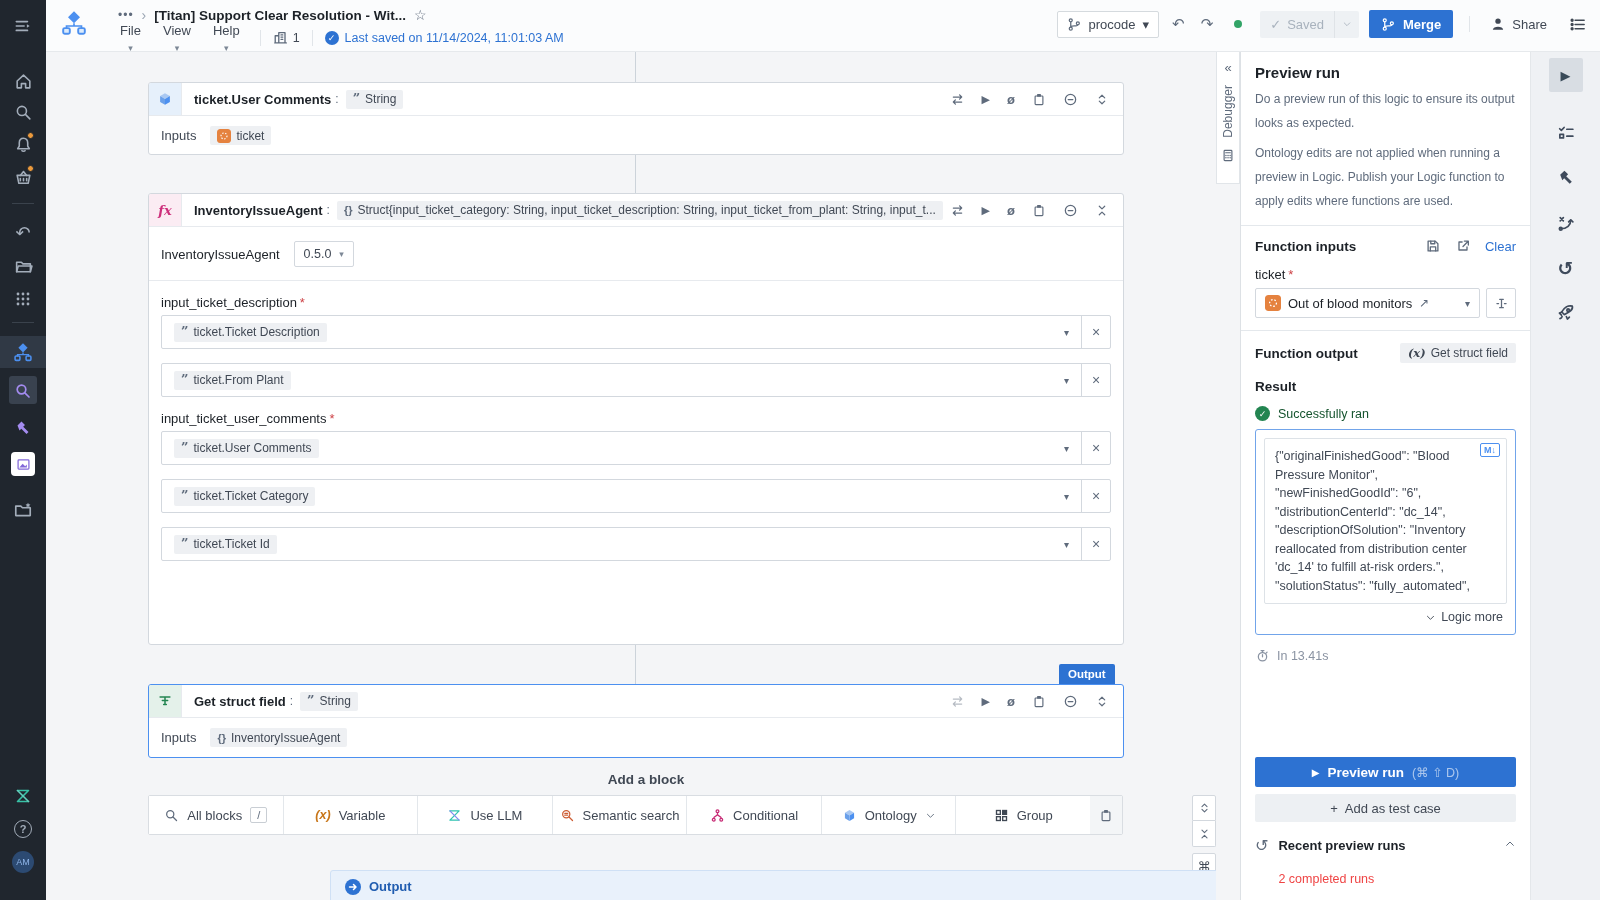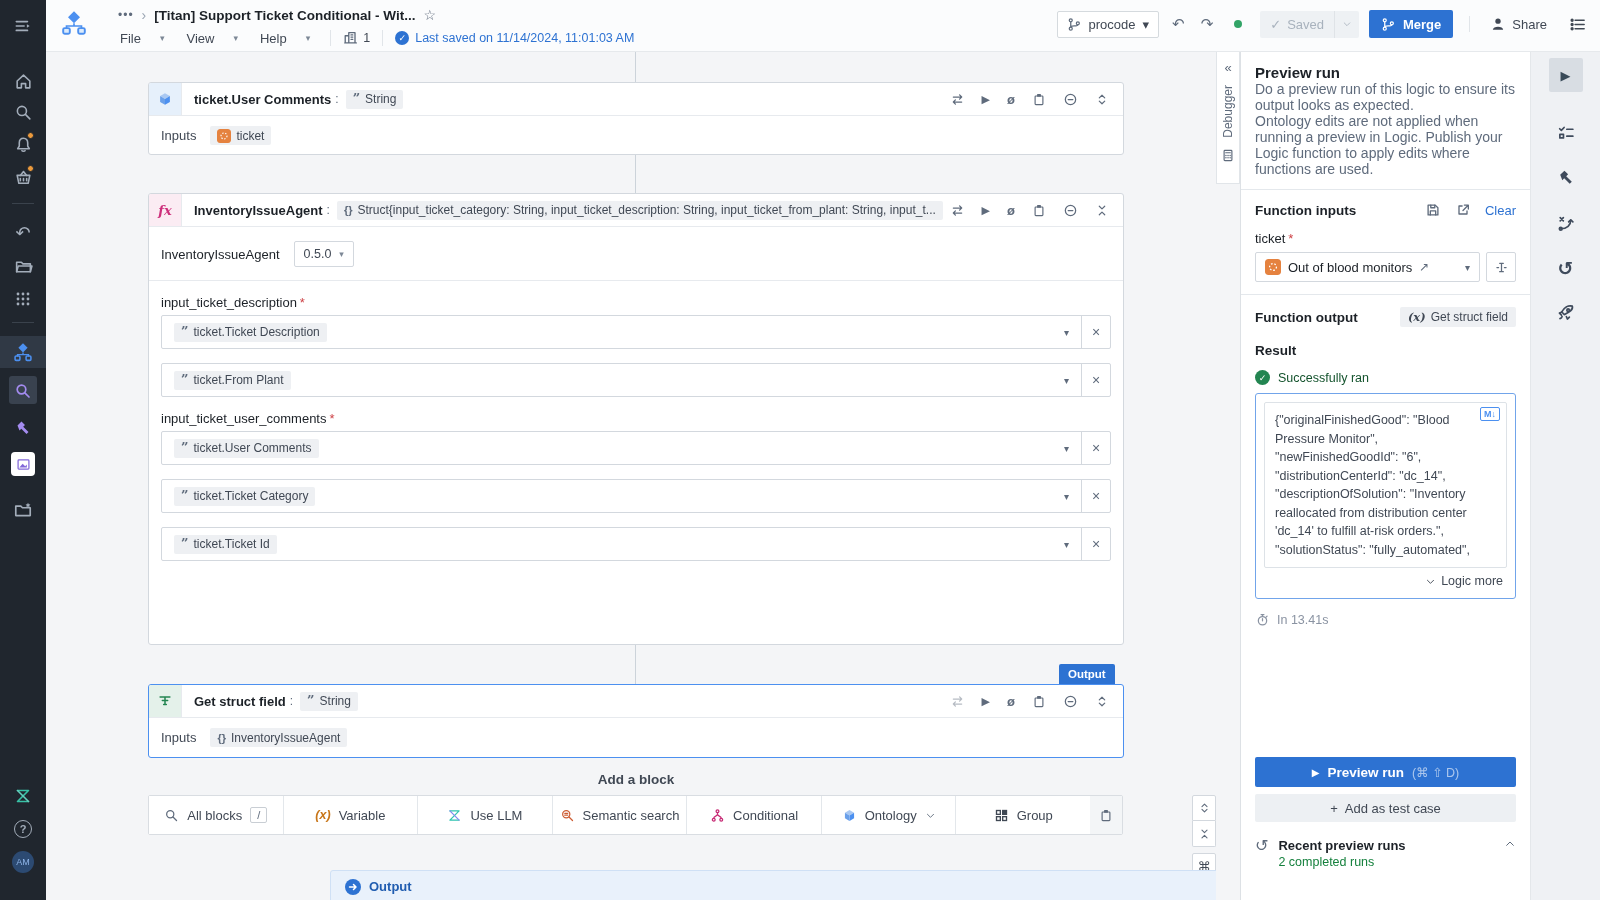--- a/index.html
+++ b/index.html
@@ -24,21 +24,21 @@
 
   
   #header { left:46px; top:0; width:1554px; height:52px; background:#fbfcfd; border-bottom:1px solid #e6e9ec; z-index:4; }
   #logo-box { position:absolute; left:13px; top:8px; }
   #crumbs { position:absolute; left:72px; top:4px; height:22px; gap:8px; }
   .crumb-dots { color:#5f6b7c; font-size:12px; letter-spacing:1px; cursor:pointer; }
   .crumb-sep { color:#9aa5b3; font-size:14px; }
   #doc-title { color:#1c2127; font-size:13.5px; font-weight:bold; }
   .star { color:#5f6b7c; font-size:14px; cursor:pointer; }
   #menus { position:absolute; left:66px; top:26px; height:24px; gap:6px; }
-  .menu-item { display:flex; align-items:center; gap:19px; padding:3px 8px; color:#404854; font-size:13px; border-radius:2px; cursor:pointer; }
+  .menu-item { display:flex; align-items:center; gap:5px; padding:3px 8px; color:#404854; font-size:13px; border-radius:2px; cursor:pointer;flex-direction:column; }
   .menu-caret { font-size:9px; color:#7d8896; }
   .v-div { width:1px; height:16px; background:#e1e5e9; margin:0 6px; }
   #res-count { display:flex; align-items:center; gap:4px; color:#404854; font-size:12.5px; cursor:pointer; }
   #last-saved { display:flex; align-items:center; gap:6px; color:#2d72d2; font-size:12.5px; cursor:pointer; }
   .mini-check { width:14px; height:14px; border-radius:50%; background:#2d72d2; color:#fff; font-size:9px; display:flex; align-items:center; justify-content:center; }
   #hdr-right { position:absolute; right:14px; top:9px; height:30px; gap:10px; }
   #branch-select { height:27px; background:#fff; border:1px solid #d5dade; border-radius:2px; padding:0 9px; gap:7px; cursor:pointer; }
   #branch-select span { font-size:13px; color:#404854; }
   .hist-btn { font-size:15px; color:#5f6b7c; cursor:pointer; padding:0 3px; }
   .green-dot { width:8px; height:8px; border-radius:50%; background:#32a467; margin:0 8px; }
@@ -75,21 +75,21 @@
   .f-label { font-size:13px; color:#1c2127; margin-bottom:5px; }
   .f-label .req { color:#cd4246; margin-left:3px; }
   .f-select { display:flex; align-items:stretch; height:34px; border:1px solid #d3d8de; border-radius:2px; background:#fff; margin-bottom:14px; width:950px; cursor:pointer; }
   .f-main { flex:1; display:flex; align-items:center; padding:0 12px; }
   .f-caret { margin-left:auto; color:#5f6b7c; font-size:10px; }
   .f-x { width:29px; display:flex; align-items:center; justify-content:center; border-left:1px solid #d3d8de; color:#5f6b7c; font-size:14px; cursor:pointer; }
 
   #output-badge { position:absolute; left:1013px; top:612px; height:20px; padding:0 9px; background:#2d72d2; color:#fff; font-size:11.5px; font-weight:bold; display:flex; align-items:center; border-radius:2px 2px 0 0; }
   #block3 { border:1.5px solid #4c90f0; }
 
-  #add-label { position:absolute; left:102px; top:720px; width:976px; text-align:center; font-size:13.5px; font-weight:bold; color:#404854; }
+  #add-label { position:absolute; left:112px; top:720px; width:976px; text-align:center; font-size:13.5px; font-weight:bold; color:#404854; }
   #add-toolbar { position:absolute; left:102px; top:743px; width:975px; height:40px; background:#fff; border:1px solid #d9dde2; border-radius:2px; display:flex; align-items:stretch; }
   .tb-btn { flex:1; display:flex; align-items:center; justify-content:center; gap:8px; border-right:1px solid #e3e7eb; font-size:13px; color:#404854; cursor:pointer; background:#fff; }
   .tb-key { border:1px solid #c9ced4; border-radius:2px; font-size:11px; color:#5f6b7c; padding:1px 6px; }
   .tb-var { color:#c87619; font-style:italic; font-weight:bold; font-size:12.5px; }
   .tb-clip { width:32px; display:flex; align-items:center; justify-content:center; background:#f3f5f7; cursor:pointer; }
 
   #float-btns { position:absolute; left:1146px; top:743px; width:24px; }
   .fb { width:24px; height:26px; background:#fff; border:1px solid #d3d8de; display:flex; align-items:center; justify-content:center; cursor:pointer; color:#404854; }
   .fb1 { border-radius:2px 2px 0 0; }
   .fb2 { border-top:none; border-radius:0 0 2px 2px; }
@@ -100,21 +100,21 @@
 
   
   #tabstrip { left:1216px; top:52px; width:24px; height:132px; background:#fff; border:1px solid #e1e5e9; border-top:none; display:flex; flex-direction:column; align-items:center; padding:8px 0; gap:10px; z-index:3; }
   #collapse-ic { color:#5f6b7c; font-size:13px; cursor:pointer; }
   #dbg-label { writing-mode:vertical-rl; transform:rotate(180deg); font-size:12px; color:#5f6b7c; }
 
   
   #rpanel { left:1240px; top:52px; width:290px; height:848px; background:#fff; border-left:1px solid #dde1e5; }
   .rp-pad { padding:12px 14px 0; }
   #rp-title { font-size:15px; font-weight:bold; color:#1c2127; }
-  .rp-p { font-size:14px; line-height:16px; color:#5f6b7c; }
+  .rp-p { font-size:12px; line-height:24px; color:#5f6b7c; margin-top:6px; }
   .rp-div { height:1px; background:#e4e8ec; margin-top:12px; }
   .rp-row { display:flex; align-items:center; margin:12px 14px 0; }
   .rp-h2 { font-size:13.5px; font-weight:bold; color:#1c2127; }
   .rp-ticon { margin-left:auto; display:flex; gap:14px; align-items:center; }
   .rp-ticon span { cursor:pointer; display:flex; }
   #clear-link { color:#2d72d2; font-size:13px; cursor:pointer; }
   #ticket-label { margin:13px 14px 0; font-size:13px; color:#1c2127; }
   .req { color:#cd4246; margin-left:3px; }
   #ticket-row { display:flex; gap:6px; margin:6px 14px 0; }
   #ticket-input { flex:1; height:30px; border:1px solid #d3d8de; border-radius:2px; display:flex; align-items:center; gap:7px; padding:0 9px; cursor:pointer; background:#fff; }
@@ -134,21 +134,21 @@
   #show-more { display:flex; justify-content:flex-end; align-items:center; gap:5px; padding:6px 4px 2px; font-size:12.5px; color:#404854; cursor:pointer; }
   #duration { display:flex; align-items:center; gap:7px; margin:13px 14px 0; font-size:12.5px; color:#8a93a2; }
   #preview-btn { position:absolute; left:14px; right:14px; top:705px; height:30px; background:#2d72d2; border-radius:2px; display:flex; align-items:center; justify-content:center; gap:8px; cursor:pointer; }
   #preview-btn .pb-play { color:#fff; font-size:10px; }
   #preview-btn .pb-lbl { color:#fff; font-size:13.5px; font-weight:bold; }
   #preview-btn .pb-sc { color:rgba(255,255,255,.6); font-size:12.5px; }
   #addtest-btn { position:absolute; left:14px; right:14px; top:742px; height:28px; background:#edf0f3; border-radius:2px; display:flex; align-items:center; justify-content:center; gap:7px; font-size:13px; color:#404854; cursor:pointer; }
   #recent-row { position:absolute; left:14px; right:14px; top:786px; display:flex; align-items:flex-start; gap:10px; cursor:pointer; }
   #recent-row .hist { font-size:16px; color:#5f6b7c; line-height:16px; }
   #recent-title { font-size:13px; font-weight:bold; color:#1c2127; }
-  #recent-sub { font-size:12.5px; color:#15803d; margin-top:2px; }
+  #recent-sub { font-size:12.5px; color:#ef4444; margin-top:19px; }
   #recent-chev { margin-left:auto; }
 
   
   #frail { left:1530px; top:52px; width:70px; height:848px; background:#eff1f4; border-left:1px solid #e4e7ea; }
   .fr-item { position:absolute; left:50%; transform:translateX(-50%); cursor:pointer; display:flex; align-items:center; justify-content:center; }
   #fr-play { top:6px; width:34px; height:34px; background:#d8dde3; border-radius:2px; color:#394b59; font-size:13px; }
   .fr-svg { stroke:#3f4b5c; fill:none; stroke-width:1.6; stroke-linecap:round; stroke-linejoin:round; }
   #fr-hist { font-size:19px; color:#3f4b5c; font-weight:bold; }
 </style>
 </head>
@@ -268,21 +268,21 @@
       <svg width="30" height="30" viewBox="0 0 20 20">
           <polygon points="10,2.2 14,6.2 10,10.2 6,6.2" fill="#4c90f0"></polygon>
           <path d="M10 10.2v1.8M5 13.8v-1.8h10v1.8" stroke="#4c90f0" stroke-width="1.1" fill="none"></path>
           <rect x="2.8" y="13.4" width="4.4" height="3.8" rx="1" fill="#dcebfb" stroke="#4c90f0" stroke-width="1.3"></rect>
           <rect x="12.8" y="13.4" width="4.4" height="3.8" rx="1" fill="#dcebfb" stroke="#4c90f0" stroke-width="1.3"></rect>
         </svg>
     </div>
     <div id="crumbs" class="flex">
       <span class="crumb-dots">•••</span>
       <span class="crumb-sep">›</span>
-      <span id="doc-title">[Titan] Support Ticket Conditional - Wit...</span>
+      <span id="doc-title">[Titan] Support Clear Resolution - Wit...</span>
       <span class="star">☆</span>
     </div>
     <div id="menus" class="flex">
       <span class="menu-item">
           <span>File</span>
           <span class="menu-caret">▾</span>
         </span>
       <span class="menu-item">
           <span>View</span>
           <span class="menu-caret">▾</span>

